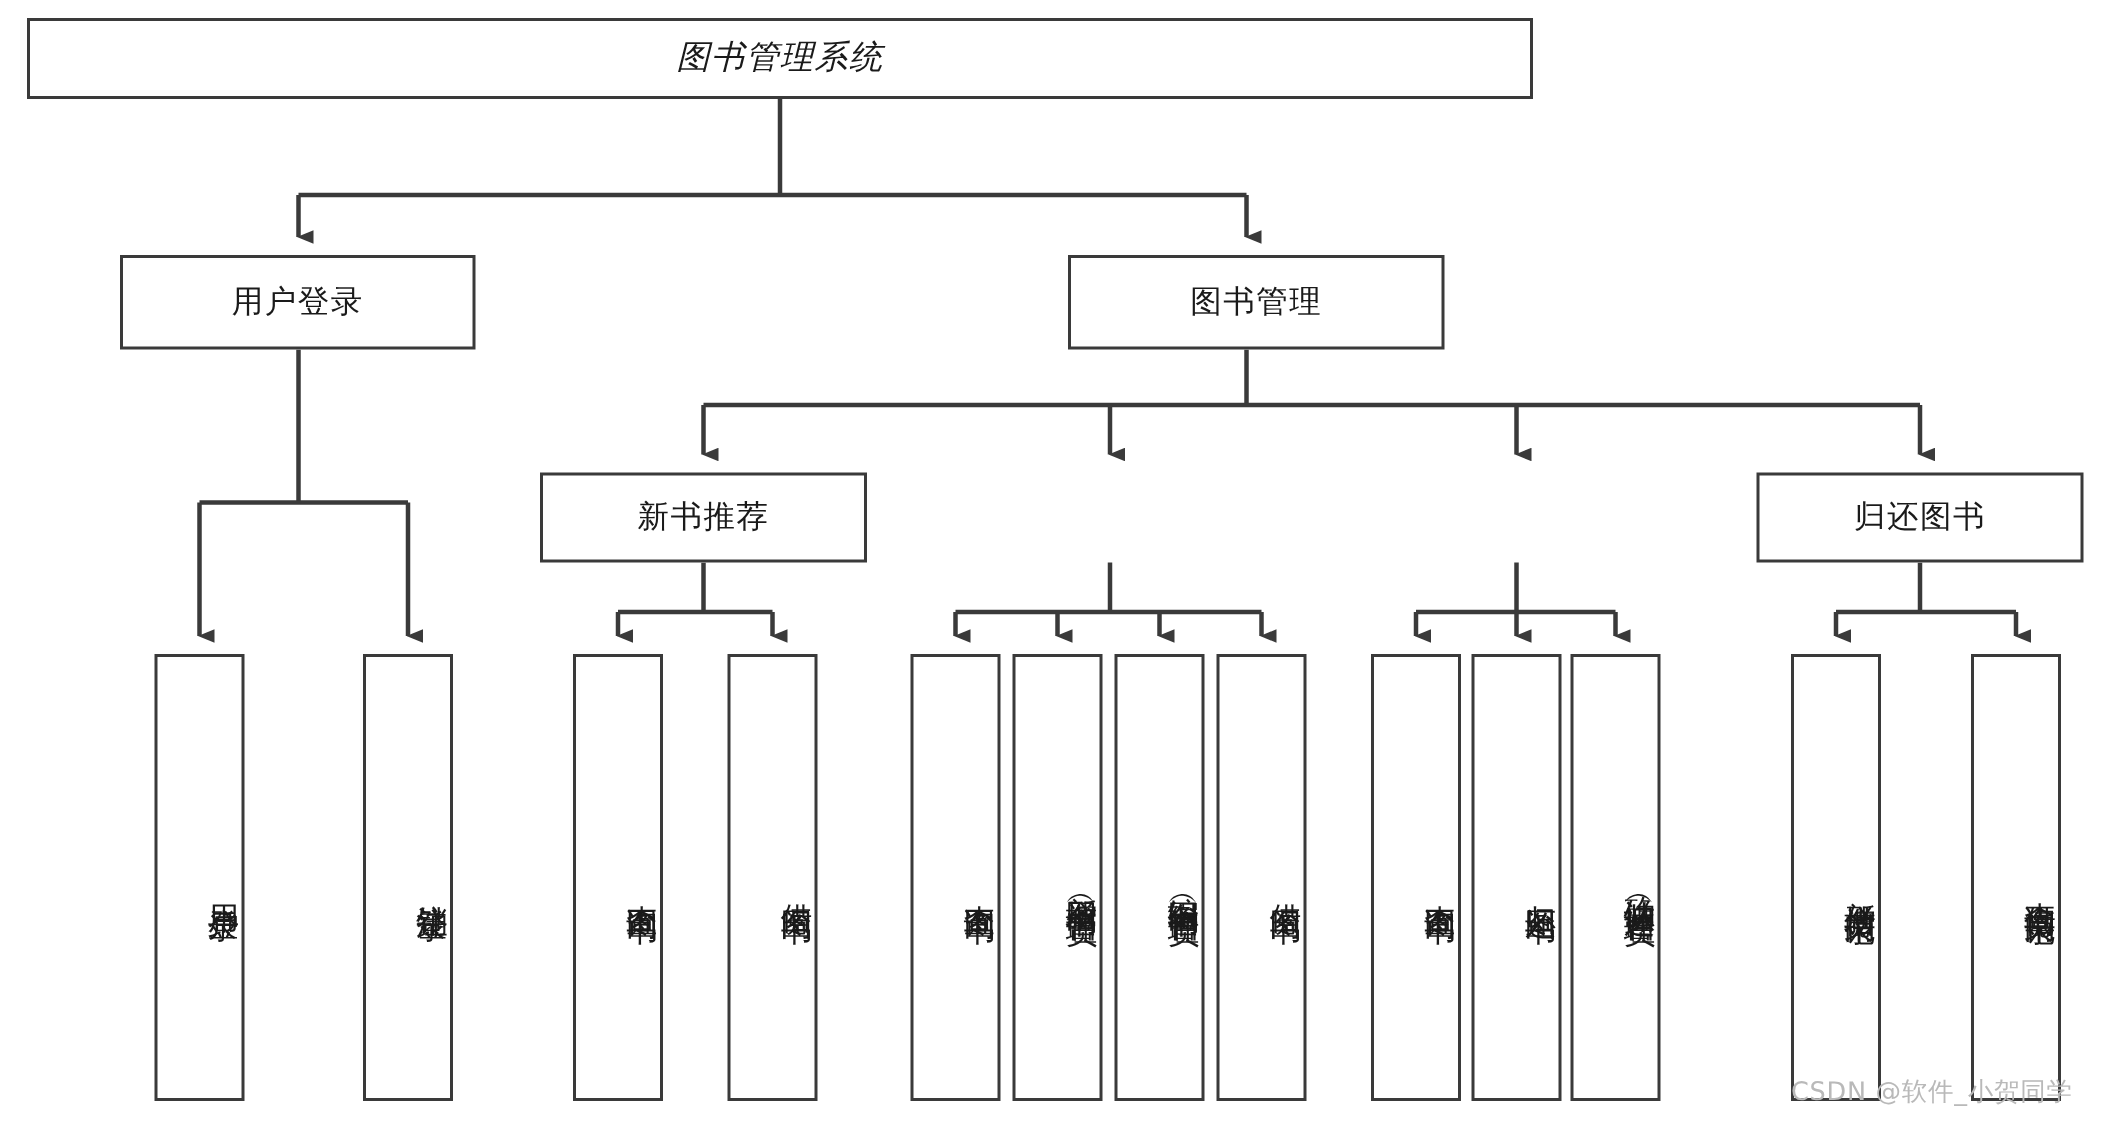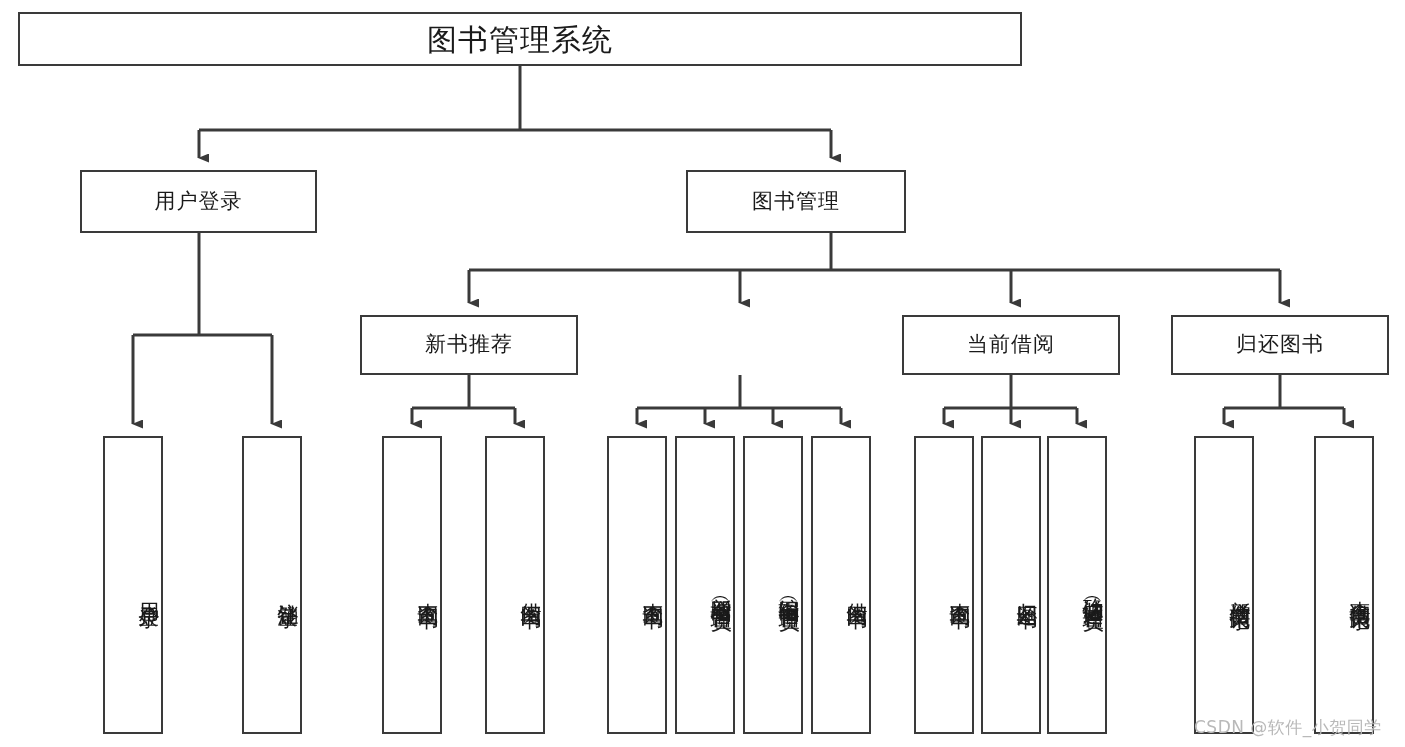--- a/index.html
+++ b/index.html
@@ -50,21 +50,22 @@
     justify-content: center;
     padding-top: 10px;
     line-height: 1.18;
   }
   .node-v > span {
     writing-mode: vertical-rl;
     text-orientation: upright;
     display: block;
   }
   .root {
-    font-size: 30px;
+    font-size: 22px;
+    font-style: italic;
   }
   .watermark {
     position: absolute;
     font-size: 17px;
     color: #b9b9b9;
     white-space: nowrap;
     letter-spacing: 0.5px;
   }
 </style>
 </head>
@@ -122,29 +123,26 @@
     </g>
   </svg>
 
   <div class="node node-h root" style="left:18px; top:12px; width:1004px; height:54px;">
     <span>图书管理系统</span>
   </div>
 
   <div class="node node-h" style="left:80px; top:170px; width:237px; height:63px;">
     <span>用户登录</span>
   </div>
-  <div class="node node-h" style="left:686px; top:170px; width:220px; height:63px;">
+  <div class="node node-h" style="left:712px; top:170px; width:251px; height:63px;">
     <span>图书管理</span>
   </div>
 
   <div class="node node-h" style="left:360px; top:315px; width:218px; height:60px;">
     <span>新书推荐</span>
-  </div>
-  <div class="node node-h" style="left:902px; top:315px; width:218px; height:60px;">
-    <span>当前借阅</span>
   </div>
   <div class="node node-h" style="left:1171px; top:315px; width:218px; height:60px;">
     <span>归还图书</span>
   </div>
 
   <div class="node node-v" style="left:103px; top:436px; width:60px; height:298px;">
     <span>用户登录</span>
   </div>
   <div class="node node-v" style="left:242px; top:436px; width:60px; height:298px;">
     <span>注销登录</span>

